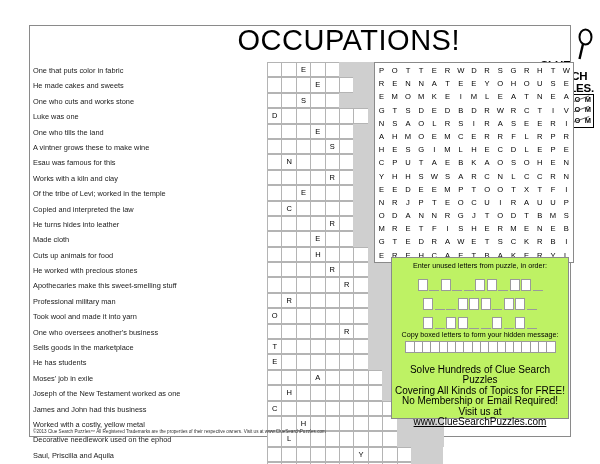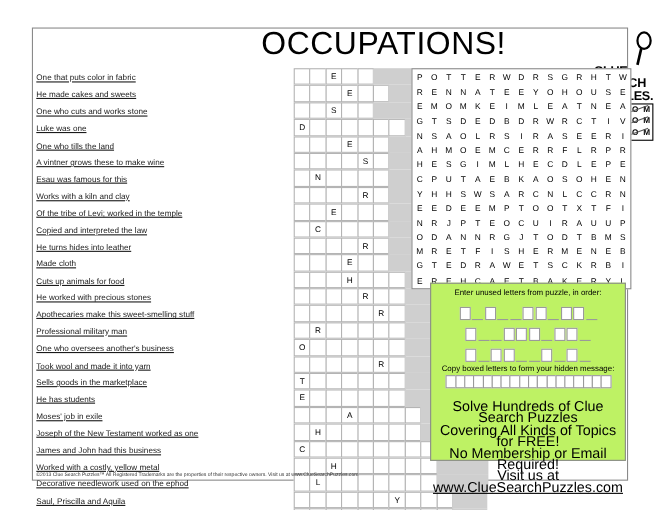--- a/index.html
+++ b/index.html
@@ -71,21 +71,20 @@
     position: absolute;
     left: 33px; top: 63px;
     width: 232px;
   }
   .clue {
     font-size: 7.4px;
     line-height: 15.4px;
     color: #1a1a1a;
     white-space: nowrap;
     height: 15.4px;
-    text-decoration: underline;
   }
   
   #answer-grid {
     position: absolute;
     left: 267px; top: 62px;
   }
   .ag-row { display: flex; height: 15.4px; }
   .ag-cell {
     width: 15.4px; height: 15.4px;
     border: 1px solid #b4b4b4;
@@ -151,21 +150,21 @@
   }
   .msg-cell {
     width: 9.3px; height: 12px;
     border: 1px solid #9a9a9a;
     margin-right: -1px;
     background: #fff;
   }
   .promo {
     margin-top: 12px;
     text-align: center;
-    font-size: 13px;
+    font-size: 10px;
     line-height: 10.4px;
     color: #000;
   }
   .promo a { color: #000; text-decoration: underline; }
   
   .footer {
     position: absolute;
     left: 33px; top: 429px;
     width: 500px;
     font-size: 4.6px;
@@ -222,22 +221,22 @@
       <div class="clue">Esau was famous for this</div>
       <div class="clue">Works with a kiln and clay</div>
       <div class="clue">Of the tribe of Levi; worked in the temple</div>
       <div class="clue">Copied and interpreted the law</div>
       <div class="clue">He turns hides into leather</div>
       <div class="clue">Made cloth</div>
       <div class="clue">Cuts up animals for food</div>
       <div class="clue">He worked with precious stones</div>
       <div class="clue">Apothecaries make this sweet-smelling stuff</div>
       <div class="clue">Professional military man</div>
+      <div class="clue">Took wool and made it into yarn</div>
       <div class="clue">One who oversees another's business</div>
-      <div class="clue">Took wool and made it into yarn</div>
       <div class="clue">Sells goods in the marketplace</div>
       <div class="clue">He has students</div>
       <div class="clue">Moses' job in exile</div>
       <div class="clue">Joseph of the New Testament worked as one</div>
       <div class="clue">James and John had this business</div>
       <div class="clue">Worked with a costly, yellow metal</div>
       <div class="clue">Decorative needlework used on the ephod</div>
       <div class="clue">Saul, Priscilla and Aquila</div>
       <div class="clue">Traded one currency for another</div>
     </div>

